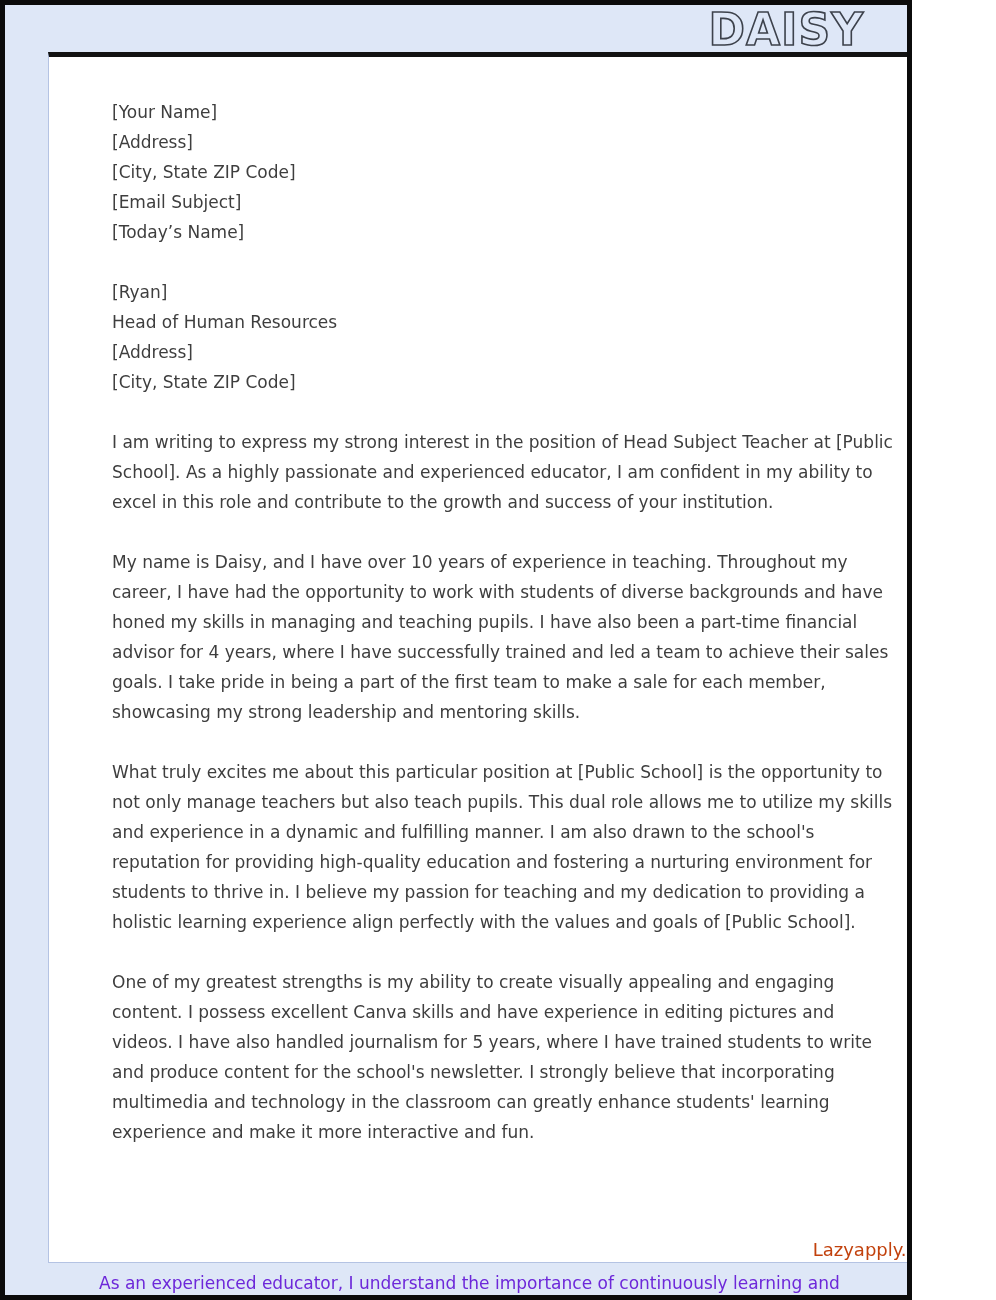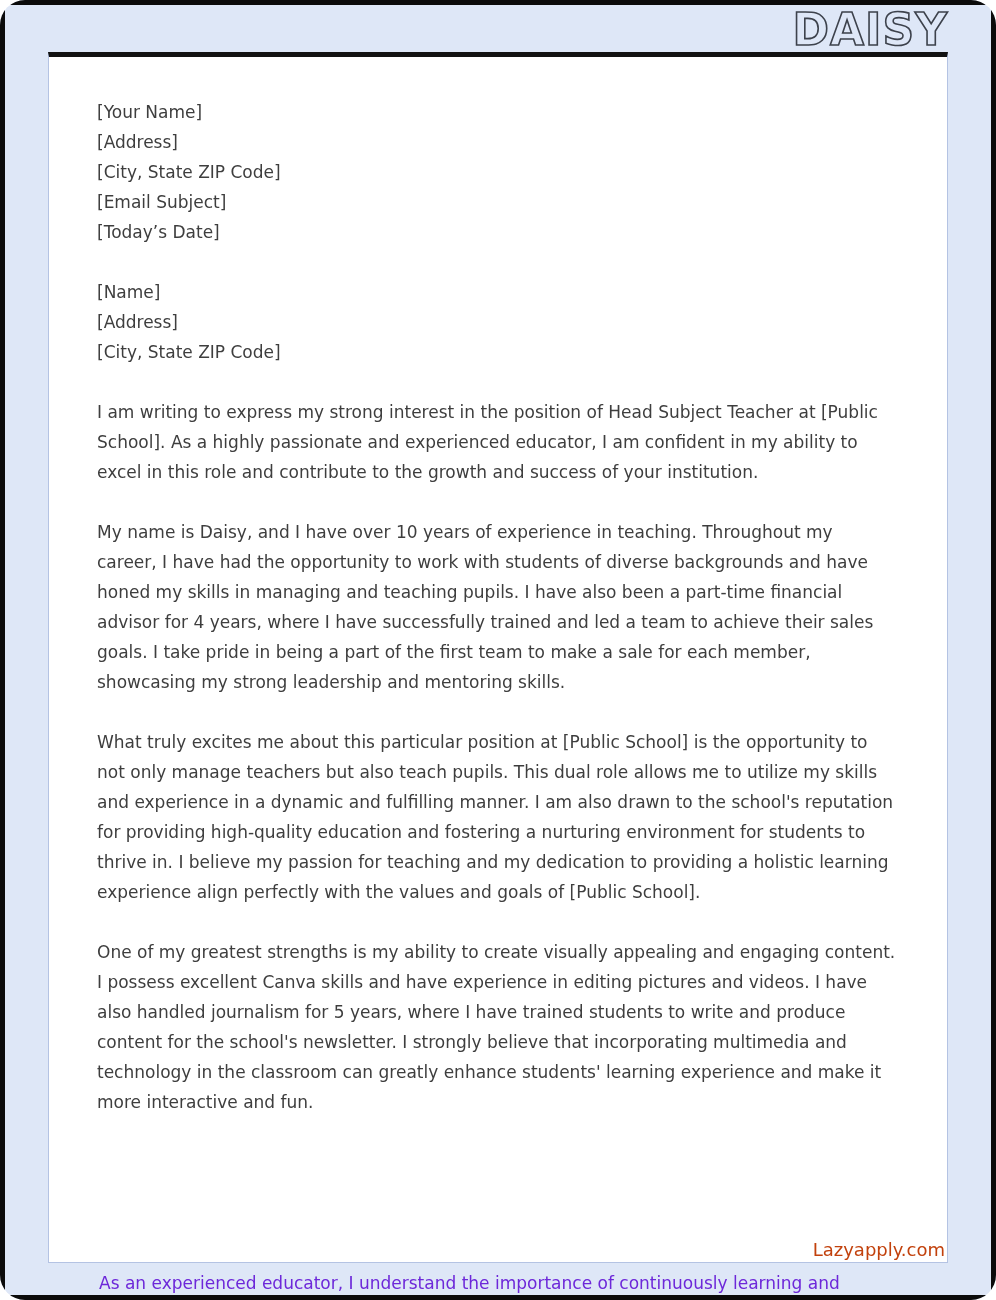--- a/index.html
+++ b/index.html
@@ -3,24 +3,23 @@
 <meta charset="utf-8">
 <style>
   
   html, body { margin: 0; padding: 0; }
   body {
     width: 996px; height: 1300px;
     font-family: "DejaVu Sans", "Liberation Sans", sans-serif;
   }
   .screen {
     position: relative;
-    width: 996px; height: 1300px;
+    width: 912px; height: 1300px;
     background: #dee7f7;
     overflow: hidden;
-    border-radius: 25px;
   }
   
   .frame {
     position: absolute; inset: 0;
     border: 5px solid #0b0b0b;
     box-sizing: border-box;
     z-index: 20;
     pointer-events: none;
   }
   
@@ -43,21 +42,21 @@
     left: 48px; top: 52px;
     width: 900px; height: 1211px;
     box-sizing: border-box;
     background: #ffffff;
     border-top: 5px solid #121212;
     border-left: 1px solid #b4c3e3;
     border-right: 1px solid #b4c3e3;
     border-bottom: 1px solid #b4c3e3;
   }
   .letter {
-    padding: 40px 50px 0 48px;
+    padding: 40px 50px 0 63px;
     color: #3e3e3e;
     font-size: 17px;
     line-height: 30px;
   }
   .block { margin: 0 0 30px 0; }
   .block p, .block div { margin: 0; }
   .watermark {
     position: absolute;
     right: 2px; bottom: 2px;
     font-size: 18px;
@@ -81,25 +80,26 @@
   <div class="logo">DAISY</div>
 
   <div class="page">
     <div class="letter">
 
       <div class="block">
         <div>[Your Name]</div>
         <div>[Address]</div>
         <div>[City, State ZIP Code]</div>
         <div>[Email Subject]</div>
-        <div>[Today’s Date]</div>
+        <div>[Today’s Name]</div>
       </div>
 
       <div class="block">
-        <div>[Name]</div>
+        <div>[Ryan]</div>
+        <div>Head of Human Resources</div>
         <div>[Address]</div>
         <div>[City, State ZIP Code]</div>
       </div>
 
 
       <p class="block">I am writing to express my strong interest in the position of Head Subject Teacher at [Public School]. As a highly passionate and experienced educator, I am confident in my ability to excel in this role and contribute to the growth and success of your institution.</p>
       <p class="block">My name is Daisy, and I have over 10 years of experience in teaching. Throughout my career, I have had the opportunity to work with students of diverse backgrounds and have honed my skills in managing and teaching pupils. I have also been a part-time financial advisor for 4 years, where I have successfully trained and led a team to achieve their sales goals. I take pride in being a part of the first team to make a sale for each member, showcasing my strong leadership and mentoring skills.</p>
       <p class="block">What truly excites me about this particular position at [Public School] is the opportunity to not only manage teachers but also teach pupils. This dual role allows me to utilize my skills and experience in a dynamic and fulfilling manner. I am also drawn to the school's reputation for providing high-quality education and fostering a nurturing environment for students to thrive in. I believe my passion for teaching and my dedication to providing a holistic learning experience align perfectly with the values and goals of [Public School].</p>
       <p class="block">One of my greatest strengths is my ability to create visually appealing and engaging content. I possess excellent Canva skills and have experience in editing pictures and videos. I have also handled journalism for 5 years, where I have trained students to write and produce content for the school's newsletter. I strongly believe that incorporating multimedia and technology in the classroom can greatly enhance students' learning experience and make it more interactive and fun.</p>
 

